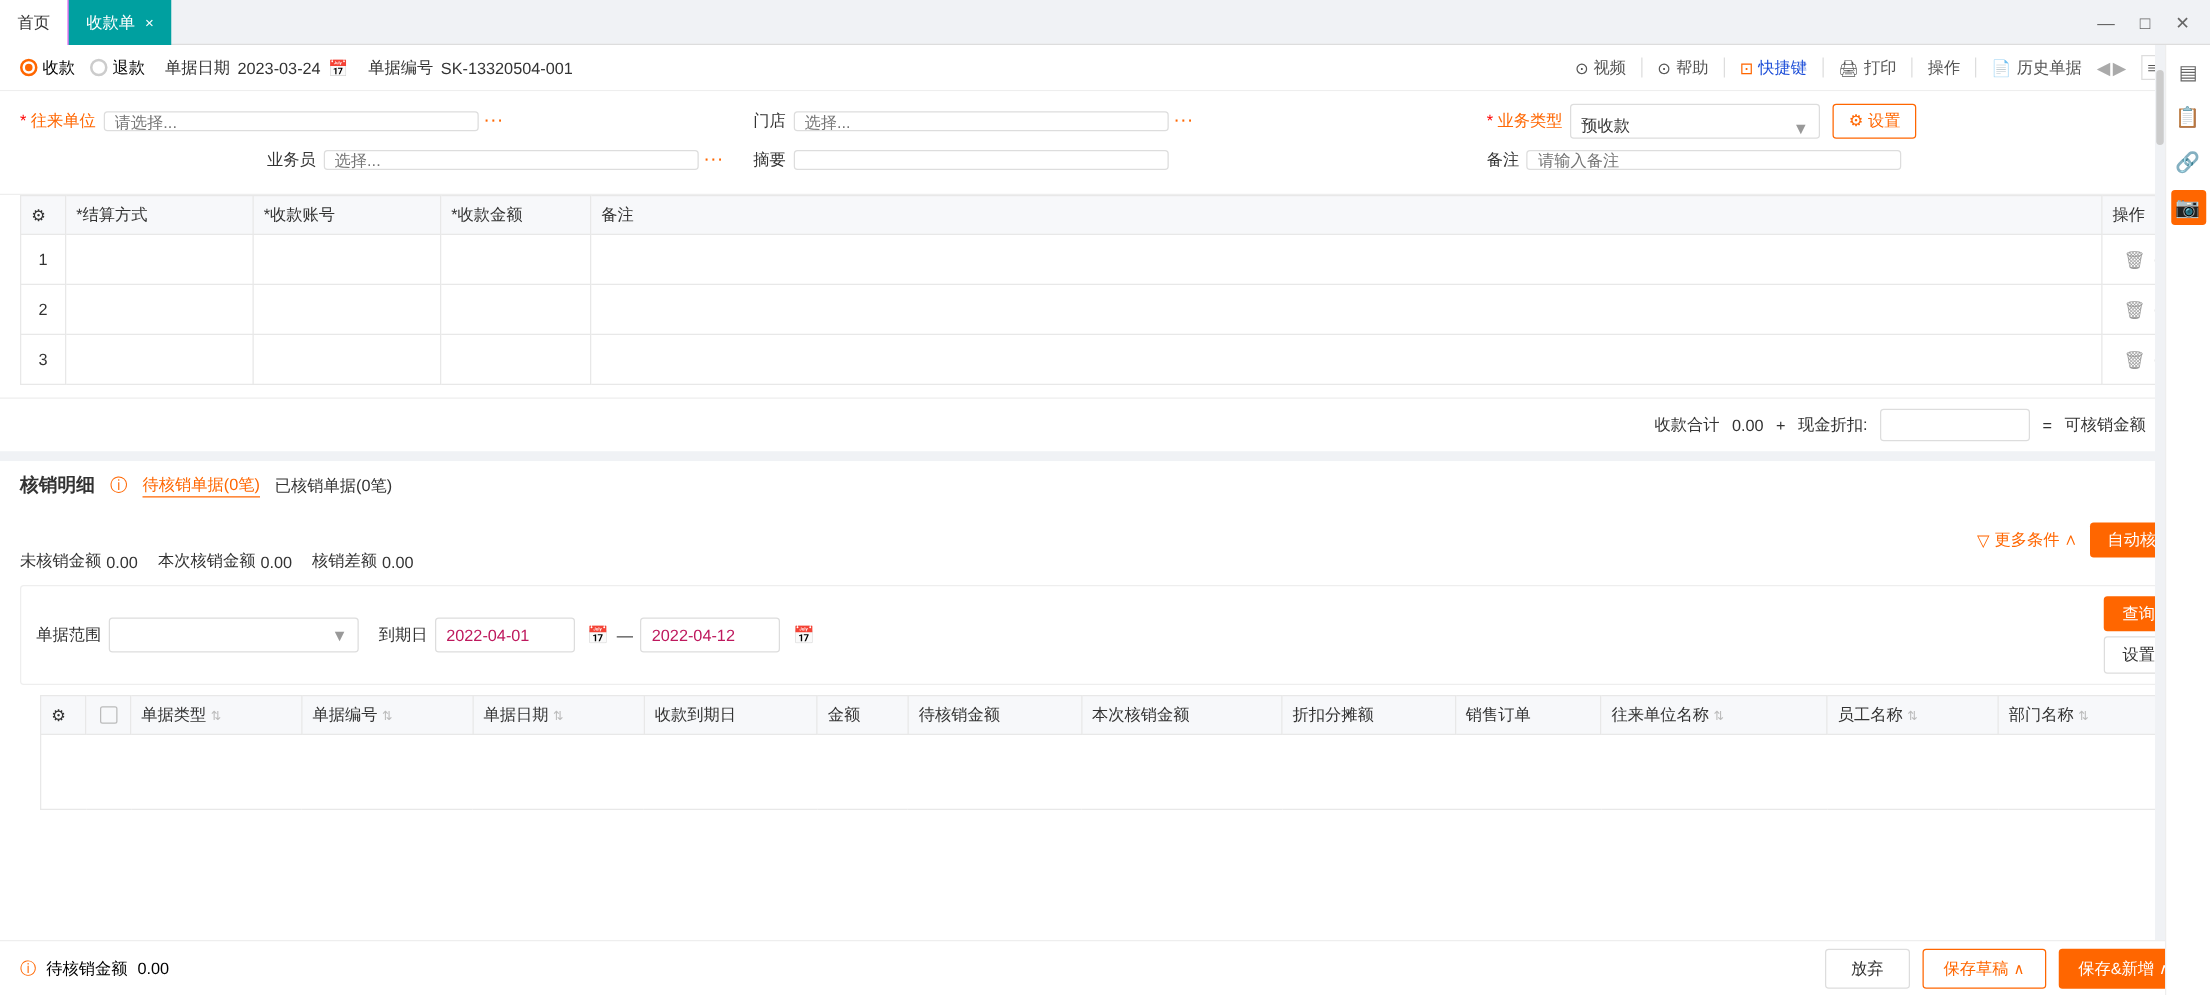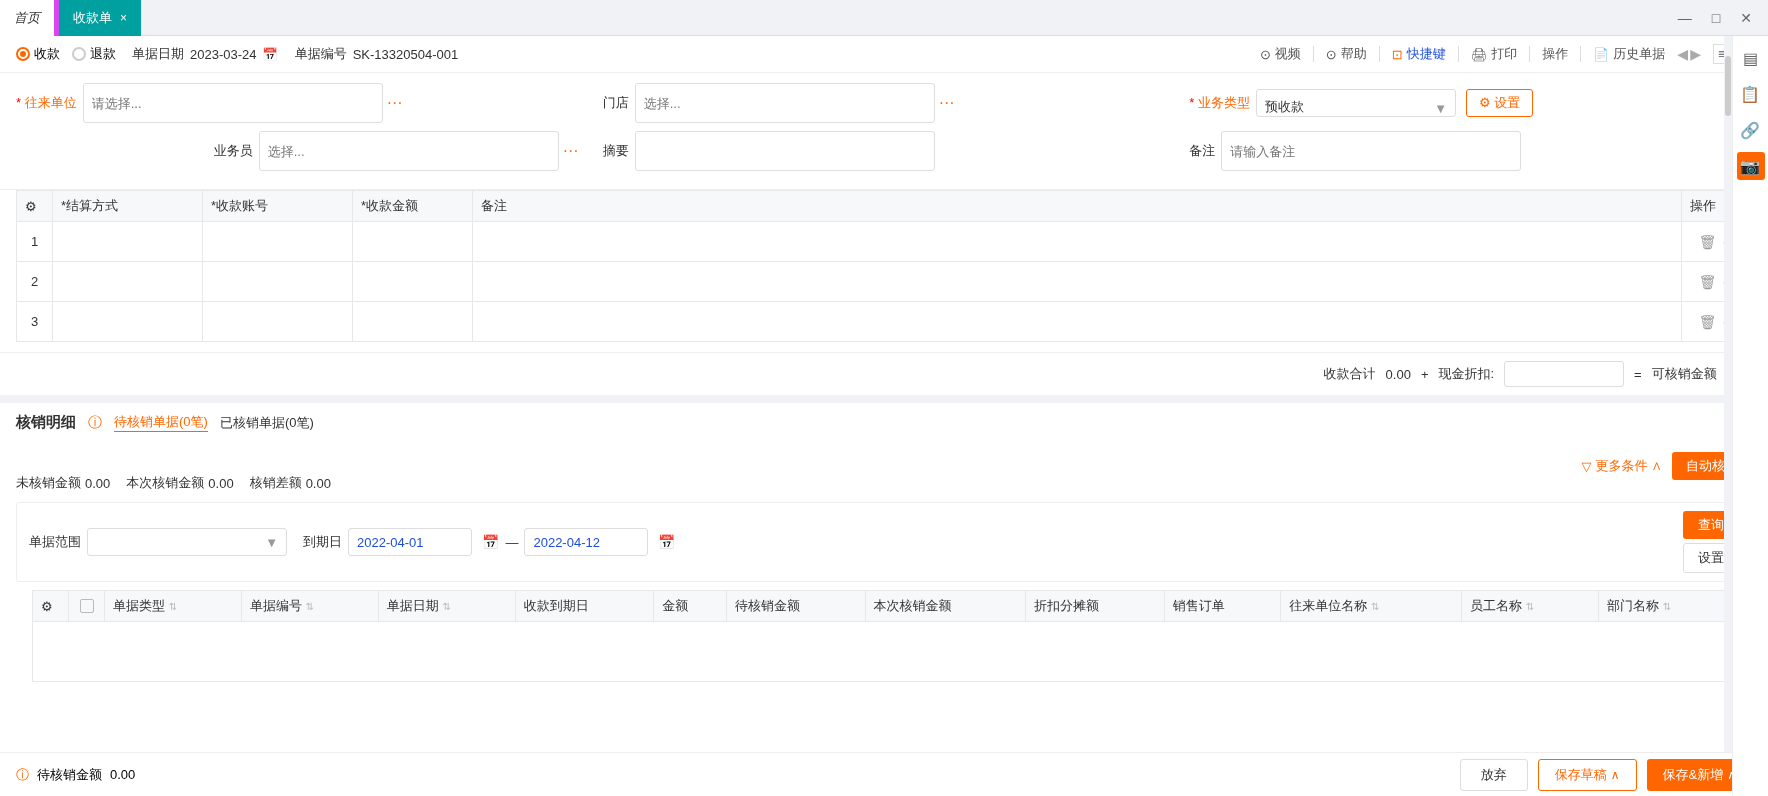--- a/index.html
+++ b/index.html
@@ -1,21 +1,21 @@
 <!DOCTYPE html>
 <html><head>
   <meta charset="utf-8">
   <style>
     * { box-sizing: border-box; margin: 0; padding: 0; font-family: "Microsoft YaHei", "PingFang SC", Arial, sans-serif; font-size: 13px; }
     body { background: #f0f2f5; width: 1768px; height: 796px; overflow: hidden; }
 
     
     .tab-bar { display: flex; align-items: center; background: #f0f2f5; height: 36px; border-bottom: 1px solid #ddd; }
     .tab-item { height: 36px; display: flex; align-items: center; padding: 0 14px; cursor: pointer; font-size: 13px; color: #333; }
-    .tab-item.home { background: #fff; border-right: 5px solid #d946ef; font-style: italic; }
+    .tab-item.home { background: #fff; border-right: 1px solid #d946ef; }
     .tab-item.active { background: #00a0a0; color: #fff; border-radius: 0; }
     .tab-close { margin-left: 8px; cursor: pointer; font-size: 12px; }
     .tab-bar-right { margin-left: auto; display: flex; align-items: center; padding-right: 10px; gap: 8px; }
     .win-btn { cursor: pointer; font-size: 14px; color: #666; padding: 2px 6px; }
 
     
     .main-wrap { background: #fff; margin: 0; height: calc(796px - 36px); overflow-y: auto; }
 
     
     .form-header { padding: 8px 16px; border-bottom: 1px solid #eee; display: flex; align-items: center; gap: 16px; background: #fff; }
@@ -40,21 +40,21 @@
     .layout-btns { display: flex; gap: 2px; }
     .layout-btn { cursor: pointer; padding: 2px 4px; border: 1px solid #ddd; background: #fff; color: #555; font-size: 12px; }
     .layout-btn.active { background: #f60; color: #fff; border-color: #f60; }
 
     
     .form-fields { padding: 10px 16px; background: #fff; border-bottom: 1px solid #eee; }
     .form-row { display: flex; align-items: center; gap: 0; margin-bottom: 8px; }
     .field-group { display: flex; align-items: center; flex: 1; }
     .field-label { color: #f60; margin-right: 6px; white-space: nowrap; font-size: 13px; }
     .field-label-plain { color: #333; margin-right: 6px; white-space: nowrap; font-size: 13px; }
-    .field-input { flex: 1; height: 40px; border: 1px solid #ddd; border-radius: 3px; padding: 0 8px; color: #999; outline: none; font-size: 13px; }
+    .field-input { flex: 1; height: 16px; border: 1px solid #ddd; border-radius: 3px; padding: 0 8px; color: #999; outline: none; font-size: 13px; }
     .field-more { color: #f60; cursor: pointer; margin-left: 4px; font-size: 16px; }
     .field-select { display: flex; align-items: flex-end; flex: 1; height: 28px; border: 1px solid #ddd; border-radius: 3px; padding: 0 8px; color: #333; cursor: pointer; }
     .field-select-value { flex: 1; }
     .field-select-arrow { color: #999; }
     .field-separator { width: 24px; }
 
     
     .data-table-wrap { padding: 0 16px 10px; background: #fff; }
     .data-table { width: 100%; border-collapse: collapse; }
     .data-table th { background: #f7f8fa; border: 1px solid #e8e8e8; padding: 6px 8px; text-align: left; color: #333; font-weight: normal; font-size: 13px; white-space: nowrap; }
@@ -92,21 +92,21 @@
     .stat-label { color: #333; }
     .stat-value { color: #333; }
     .filter-btn { display: flex; align-items: center; gap: 4px; color: #f60; cursor: pointer; font-size: 13px; }
     .auto-btn { background: #f60; color: #fff; border: none; border-radius: 3px; padding: 5px 14px; cursor: pointer; font-size: 13px; }
     .query-btn { background: #f60; color: #fff; border: none; border-radius: 3px; padding: 5px 14px; cursor: pointer; font-size: 13px; }
     .settings-btn-outline { background: #fff; color: #333; border: 1px solid #ddd; border-radius: 3px; padding: 5px 14px; cursor: pointer; font-size: 13px; }
     .verify-filter-group { display: flex; align-items: center; gap: 6px; }
     .vf-label { color: #333; white-space: nowrap; font-size: 13px; }
     .vf-select { display: flex; align-items: center; width: 200px; height: 28px; border: 1px solid #ddd; border-radius: 3px; padding: 0 8px; cursor: pointer; }
     .vf-select-arrow { margin-left: auto; color: #999; }
-    .vf-date-input { width: 124px; height: 28px; border: 1px solid #ddd; border-radius: 3px; padding: 0 8px; font-size: 13px; color: #1d4ed8; }
+    .vf-date-input { width: 112px; height: 28px; border: 1px solid #ddd; border-radius: 3px; padding: 0 8px; font-size: 13px; color: #be185d; }
     .vf-dash { color: #333; }
     .vf-cal-icon { color: #f60; cursor: pointer; font-size: 14px; margin-left: 4px; }
 
     
     .bottom-table-wrap { padding: 0 16px; background: #fff; overflow-x: auto; }
     .bottom-table { width: 100%; border-collapse: collapse; }
     .bottom-table th { background: #f7f8fa; border: 1px solid #e8e8e8; padding: 6px 8px; text-align: left; color: #333; font-weight: normal; font-size: 13px; white-space: nowrap; }
     .bottom-table td { border: 1px solid #e8e8e8; padding: 4px 8px; height: 36px; }
     .th-checkbox { width: 36px; text-align: center; }
     .sortable { cursor: pointer; }

